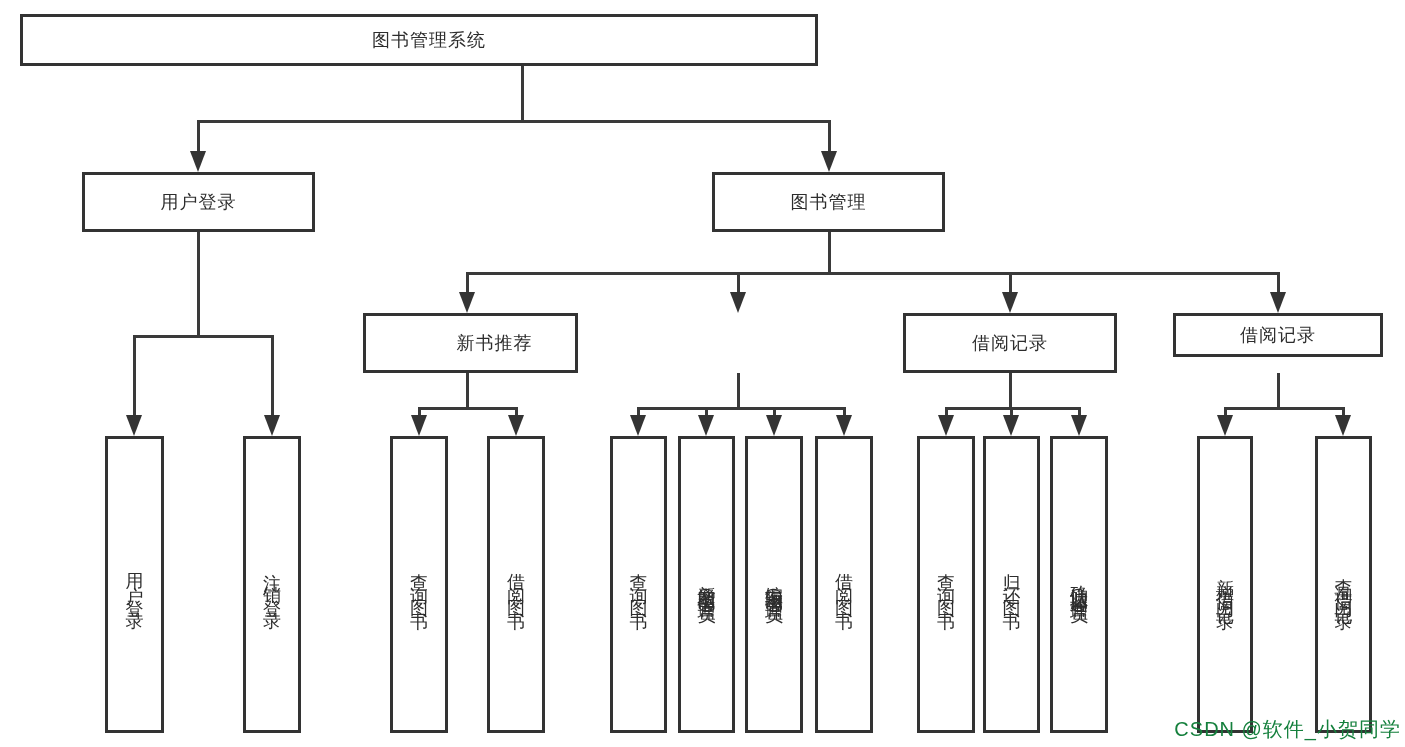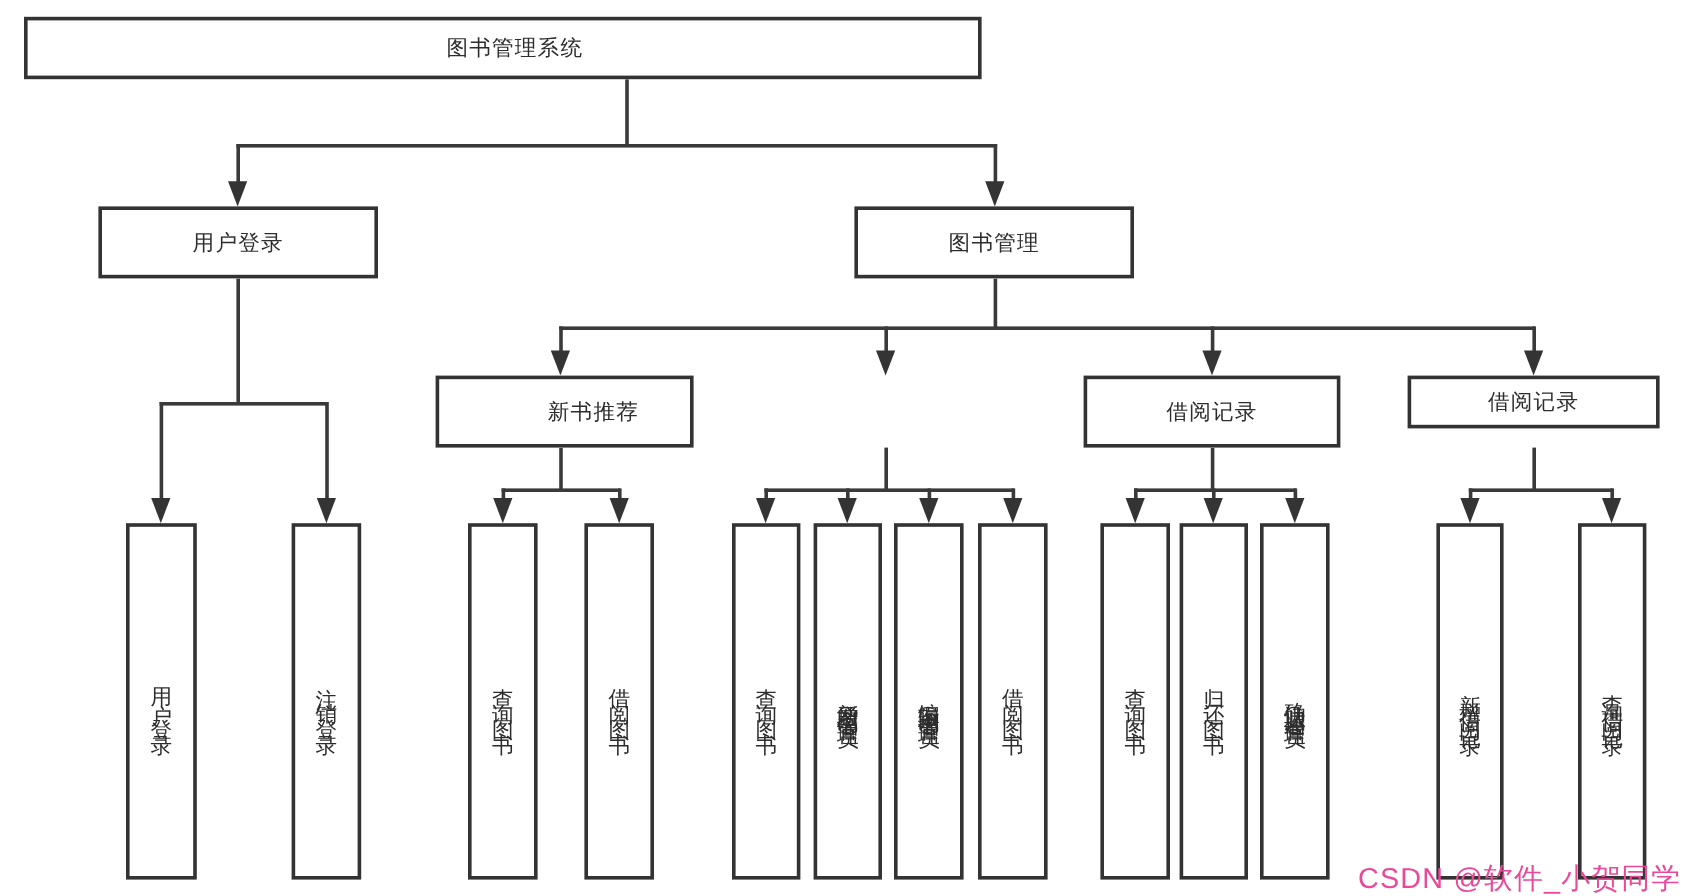--- a/index.html
+++ b/index.html
@@ -40,22 +40,22 @@
     position: absolute;
     width: 0; height: 0;
     border-left: 8px solid transparent;
     border-right: 8px solid transparent;
     border-top: 21px solid #343434;
   }
   .watermark {
     position: absolute;
     top: 716px;
     right: 4px;
-    font-size: 24px;
-    color: #ec4899;
+    font-size: 20px;
+    color: #15803d;
     z-index: 3;
     letter-spacing: 1px;
     text-align: center;
   }
 </style>
 </head>
 <body>
 
 <div id="canvas">
 

